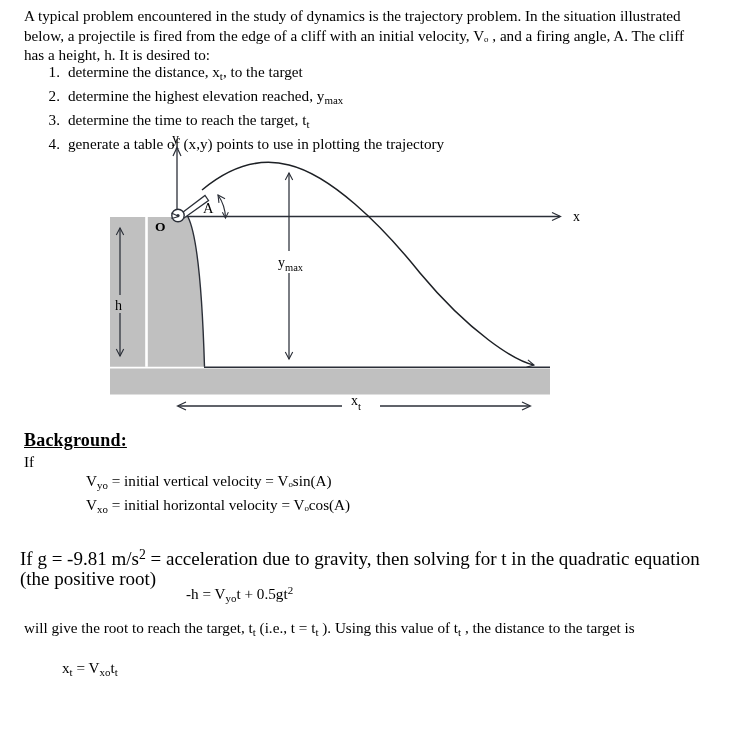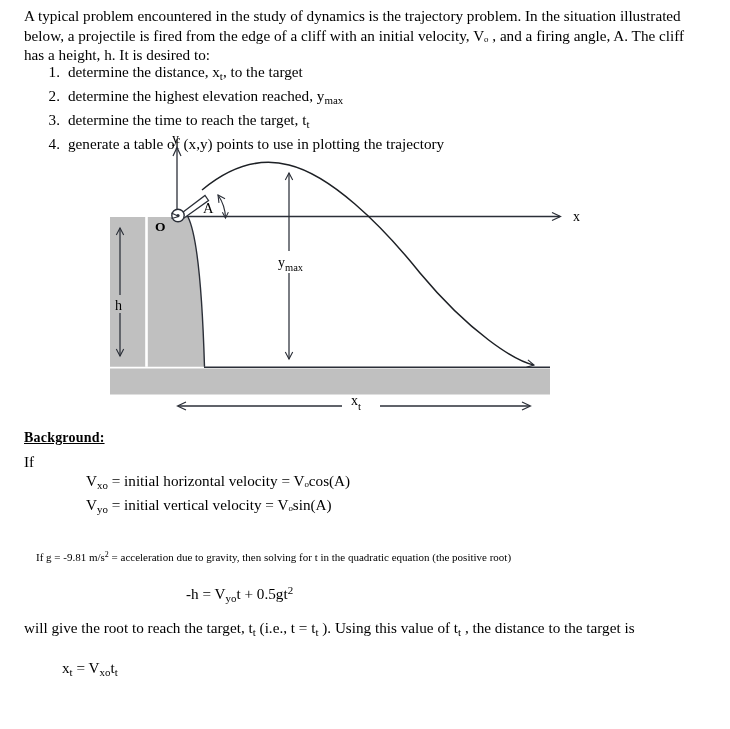--- a/index.html
+++ b/index.html
@@ -64,21 +64,21 @@
     width: 730px;
     height: 292px;
   }
   .figure svg { display: block; }
 
   
   .bg-head {
     position: absolute;
     left: 24px;
     top: 430px;
-    font-size: 14px;
+    font-size: 18px;
     font-weight: bold;
     text-decoration: underline;
     letter-spacing: 0.2px;
   }
   .bg-lines {
     position: absolute;
     left: 24px;
     top: 452px;
     width: 520px;
     font-size: 15.2px;
@@ -87,24 +87,24 @@
   .bg-row { display: flex; align-items: baseline; gap: 48px; }
   .bg-kw {
     width: 40px;
     flex: 0 0 40px;
   }
   .bg-indent { padding-left: 62px; }
 
   
   .para-g {
     position: absolute;
-    left: 36px;
+    left: 20px;
     top: 545px;
     width: 688px;
-    font-size: 11px;
+    font-size: 19px;
     line-height: 19.6px;
   }
   .eq1 {
     position: absolute;
     left: 186px;
     top: 584px;
     font-size: 15.2px;
   }
   .para-t {
     position: absolute;
@@ -258,25 +258,25 @@
   </div>
 
   <div class="bg-lines">
 
     <div class="bg-row">
       <span class="bg-kw">If</span>
     </div>
 
 
     <div class="bg-row bg-indent">
+      <span><span>V</span><sub>yo</sub><span> = initial vertical velocity = Vₒsin(A)</span></span>
+    </div>
+
+    <div class="bg-row bg-indent">
       <span><span>V</span><sub>xo</sub><span> = initial horizontal velocity = Vₒcos(A)</span></span>
-    </div>
-
-    <div class="bg-row bg-indent">
-      <span><span>V</span><sub>yo</sub><span> = initial vertical velocity = Vₒsin(A)</span></span>
     </div>
 
   </div>
 
   <div class="para-g"><span>If g = -9.81 m/s</span><sup>2</sup><span> = acceleration due to gravity, then solving for t in the quadratic equation (the positive root)</span></div>
 
   <div class="eq1 nowrap"><span>-h = V</span><sub>yo</sub><span>t + 0.5gt</span><sup>2</sup></div>
 
   <div class="para-t"><span>will give the root to reach the target, t</span><sub>t</sub><span> (i.e., t = t</span><sub>t</sub><span> ).  Using this value of t</span><sub>t</sub><span> , the distance to the target is</span></div>
 

